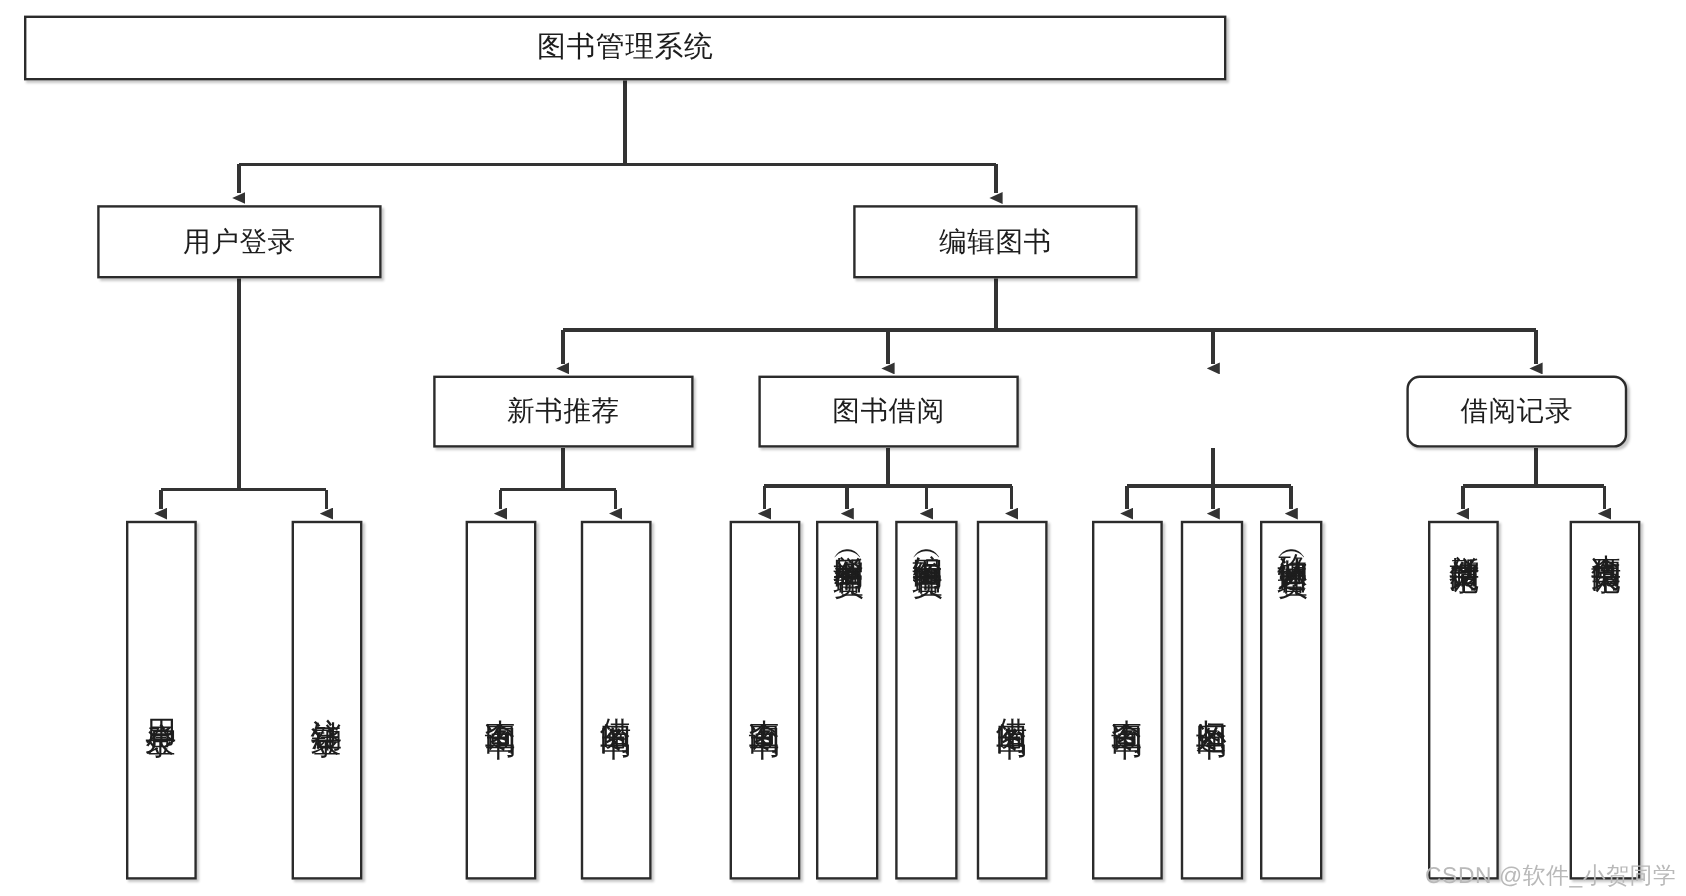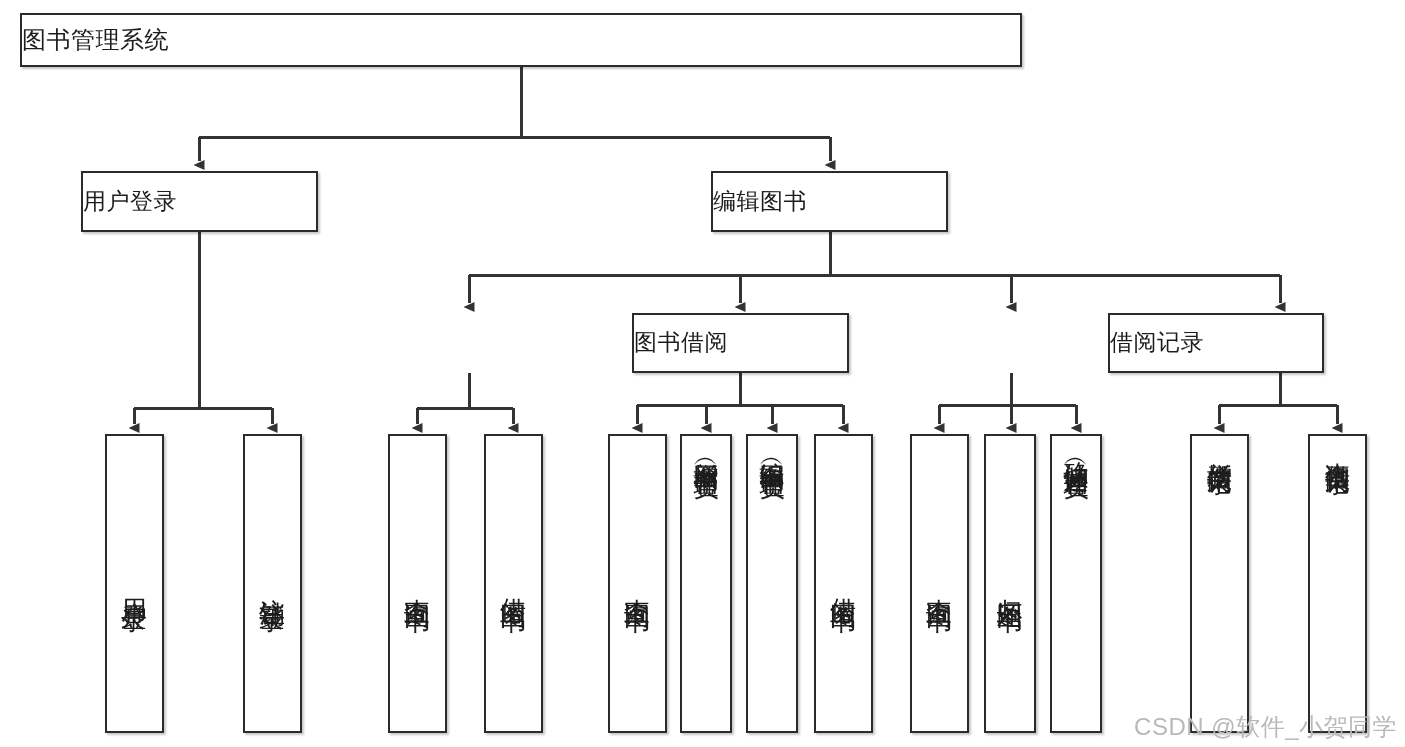--- a/index.html
+++ b/index.html
@@ -26,21 +26,21 @@
     pointer-events: none;
   }
   .node {
     position: absolute;
     box-sizing: border-box;
     background: #ffffff;
     border: 2px solid #2b2b2b;
     box-shadow: 2px 2px 2px rgba(0,0,0,0.22);
     display: flex;
     align-items: center;
-    justify-content: flex-start;
+    justify-content: center;
     color: #1d1d1d;
   }
   .node .label {
     display: block;
     text-align: center;
     line-height: 1.18;
     letter-spacing: 0.5px;
   }
   .node.horiz .label {
     writing-mode: horizontal-tb;
@@ -66,21 +66,21 @@
     letter-spacing: 2px;
   }
   .node.vert.leafmid {
     align-items: center;
     padding-top: 0;
   }
   #watermark {
     position: absolute;
     right: 8px;
     bottom: 4px;
-    font-size: 24px;
+    font-size: 19px;
     color: #b9b9b9;
     letter-spacing: 0.5px;
     white-space: nowrap;
     user-select: none;
   }
 </style>
 </head>
 <body>
 
 <div id="canvas">
@@ -139,24 +139,27 @@
     <span class="label">图书管理系统</span>
   </div>
 
   <div class="node horiz" style="left:81px; top:171px; width:237px; height:61px;">
     <span class="label">用户登录</span>
   </div>
   <div class="node horiz" style="left:711px; top:171px; width:237px; height:61px;">
     <span class="label">编辑图书</span>
   </div>
 
+  <div class="node horiz" style="left:361px; top:313px; width:217px; height:60px;">
+    <span class="label">新书推荐</span>
+  </div>
   <div class="node horiz" style="left:632px; top:313px; width:217px; height:60px;">
     <span class="label">图书借阅</span>
   </div>
-  <div class="node horiz" style="left:1108px; top:313px; width:216px; height:60px;">
+  <div class="node horiz" style="left:1172px; top:313px; width:184px; height:60px;border-radius:11px;">
     <span class="label">借阅记录</span>
   </div>
 
   <div class="node vert leafmid" style="left:105px; top:434px; width:59px; height:299px;">
     <span class="label">用户登录</span>
   </div>
   <div class="node vert leafmid" style="left:243px; top:434px; width:59px; height:299px;">
     <span class="label">注销登录</span>
   </div>
 

